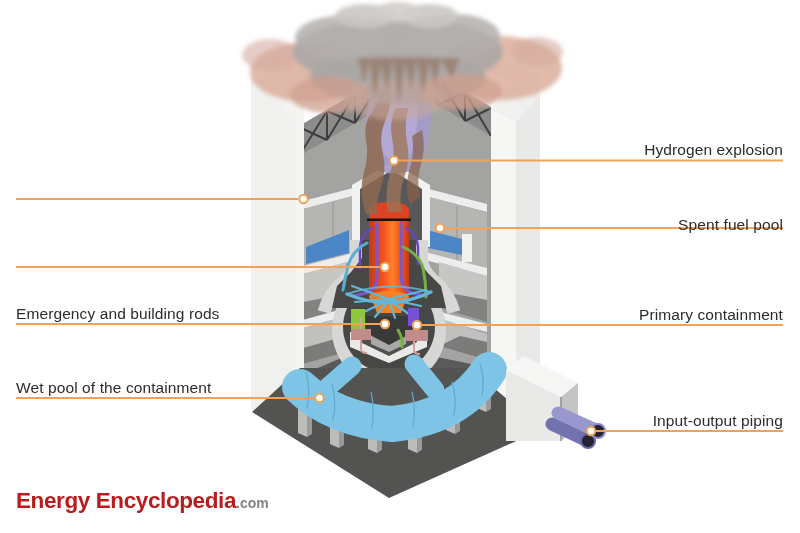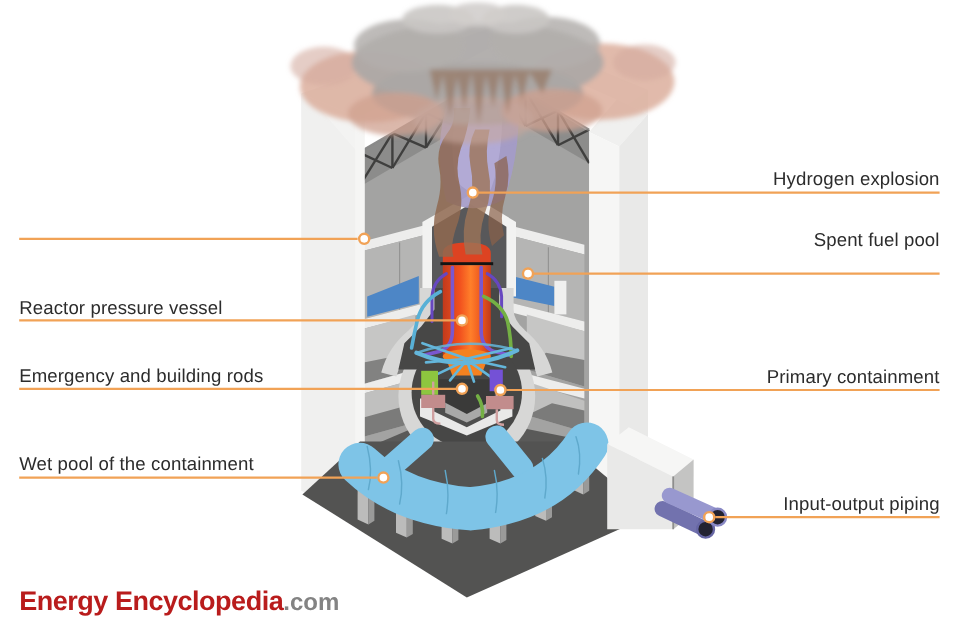--- a/index.html
+++ b/index.html
@@ -5,21 +5,21 @@
   html,body{margin:0;padding:0;}
   body{width:800px;height:533px;position:relative;overflow:hidden;background:#ffffff;
        font-family:"Liberation Sans",sans-serif;}
   #stage{position:absolute;left:0;top:0;width:800px;height:533px;}
   svg{position:absolute;left:0;top:0;}
   .label{position:absolute;font-size:15.5px;color:#2c2c2c;letter-spacing:.1px;white-space:nowrap;z-index:5;}
   .label.right{right:17px;}
   .label.left{left:16px;}
   .logo{position:absolute;left:16px;top:488px;z-index:5;white-space:nowrap;}
   .logo .brand{font-weight:bold;font-size:22.5px;color:#b91c1c;letter-spacing:-.4px;}
-  .logo .suffix{font-weight:bold;font-size:20px;color:#838383;}
+  .logo .suffix{font-weight:bold;font-size:14px;color:#838383;}
 </style>
 </head>
 <body>
 
 <div id="stage">
 
 <svg viewBox="0 0 800 533" width="800" height="533">
   <defs>
     <linearGradient id="rpvGrad" x1="0" y1="0" x2="1" y2="0">
       <stop offset="0" stop-color="#c23a1c"></stop>
@@ -267,25 +267,24 @@
       <line x1="422" y1="325" x2="783" y2="325"></line>
           <circle cx="417" cy="325" r="4.2" fill="#ffffff" stroke-width="2"></circle>
     </g>
     <g>
       <line x1="596" y1="431" x2="783" y2="431"></line>
           <circle cx="591" cy="431" r="4.2" fill="#ffffff" stroke-width="2"></circle>
     </g>
   </g>
 </svg>
 
-<div class="label left" style="top:249px">Reactor pressure vessel</div>
 <div class="label left" style="top:305px">Emergency and building rods</div>
 <div class="label left" style="top:379px">Wet pool of the containment</div>
 <div class="label right" style="top:141px">Hydrogen explosion</div>
-<div class="label right" style="top:192px">Spent fuel pool</div>
+<div class="label right" style="top:216px">Spent fuel pool</div>
 <div class="label right" style="top:306px">Primary containment</div>
 <div class="label right" style="top:412px">Input-output piping</div>
 
 <div class="logo">
   <span class="brand">Energy</span><span class="brand">&nbsp;</span><span class="brand">Encyclopedia</span><span class="suffix">.com</span>
 </div>
 
 </div>
 
 </body></html>

